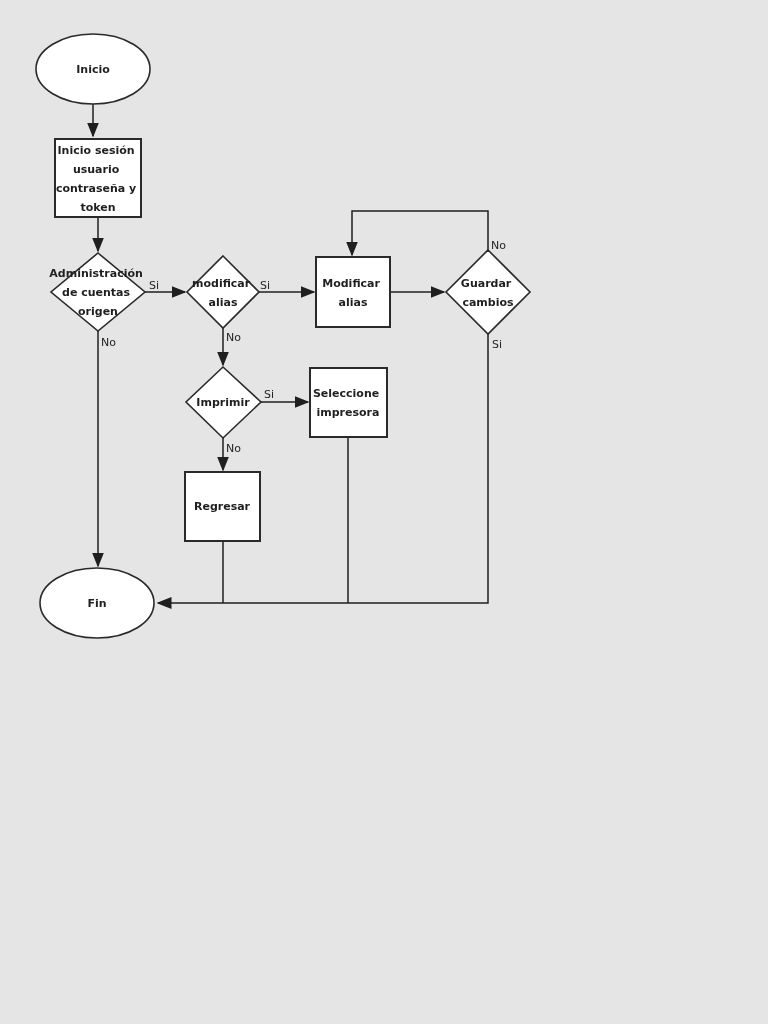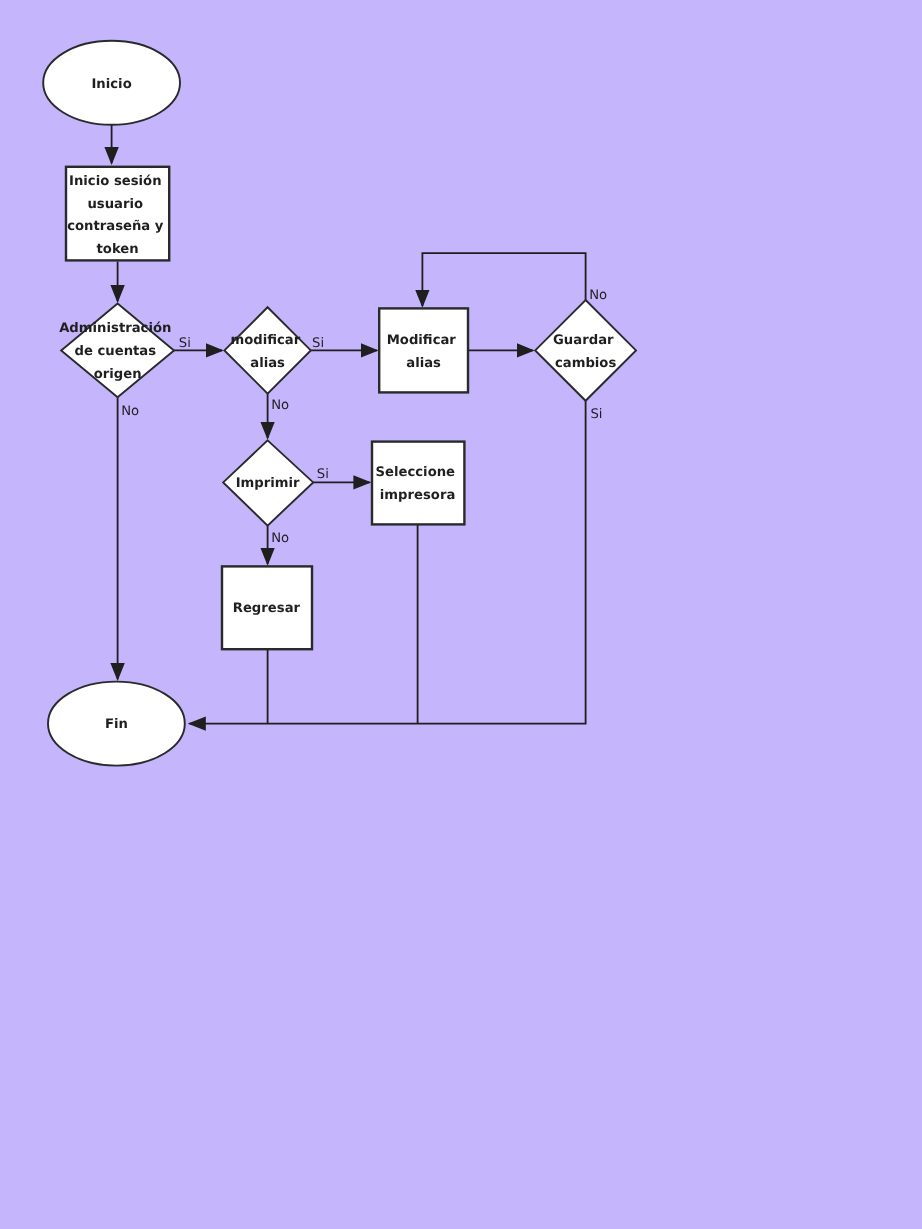--- a/index.html
+++ b/index.html
@@ -1,20 +1,20 @@
 <!DOCTYPE html>
 <html><head>
 <meta charset="utf-8">
 <style>
   html, body { margin: 0; padding: 0; background: #ffffff; }
   .page {
     position: relative;
     width: 768px;
     height: 1024px;
-    background: #c4b5fd;
+    background: #e5e5e5;
     overflow: hidden;
     font-family: "DejaVu Sans", sans-serif;
   }
   svg { position: absolute; top: 0; left: 0; }
   .edge { stroke: #1f1f1f; stroke-width: 1.5; fill: none; }
   .shape-thin { stroke: #2a2a2a; stroke-width: 1.6; fill: #ffffff; }
   .shape-rect { stroke: #2a2a2a; stroke-width: 2; fill: #ffffff; }
   .node-label {
     font-family: "DejaVu Sans", sans-serif;
     font-size: 11px;

